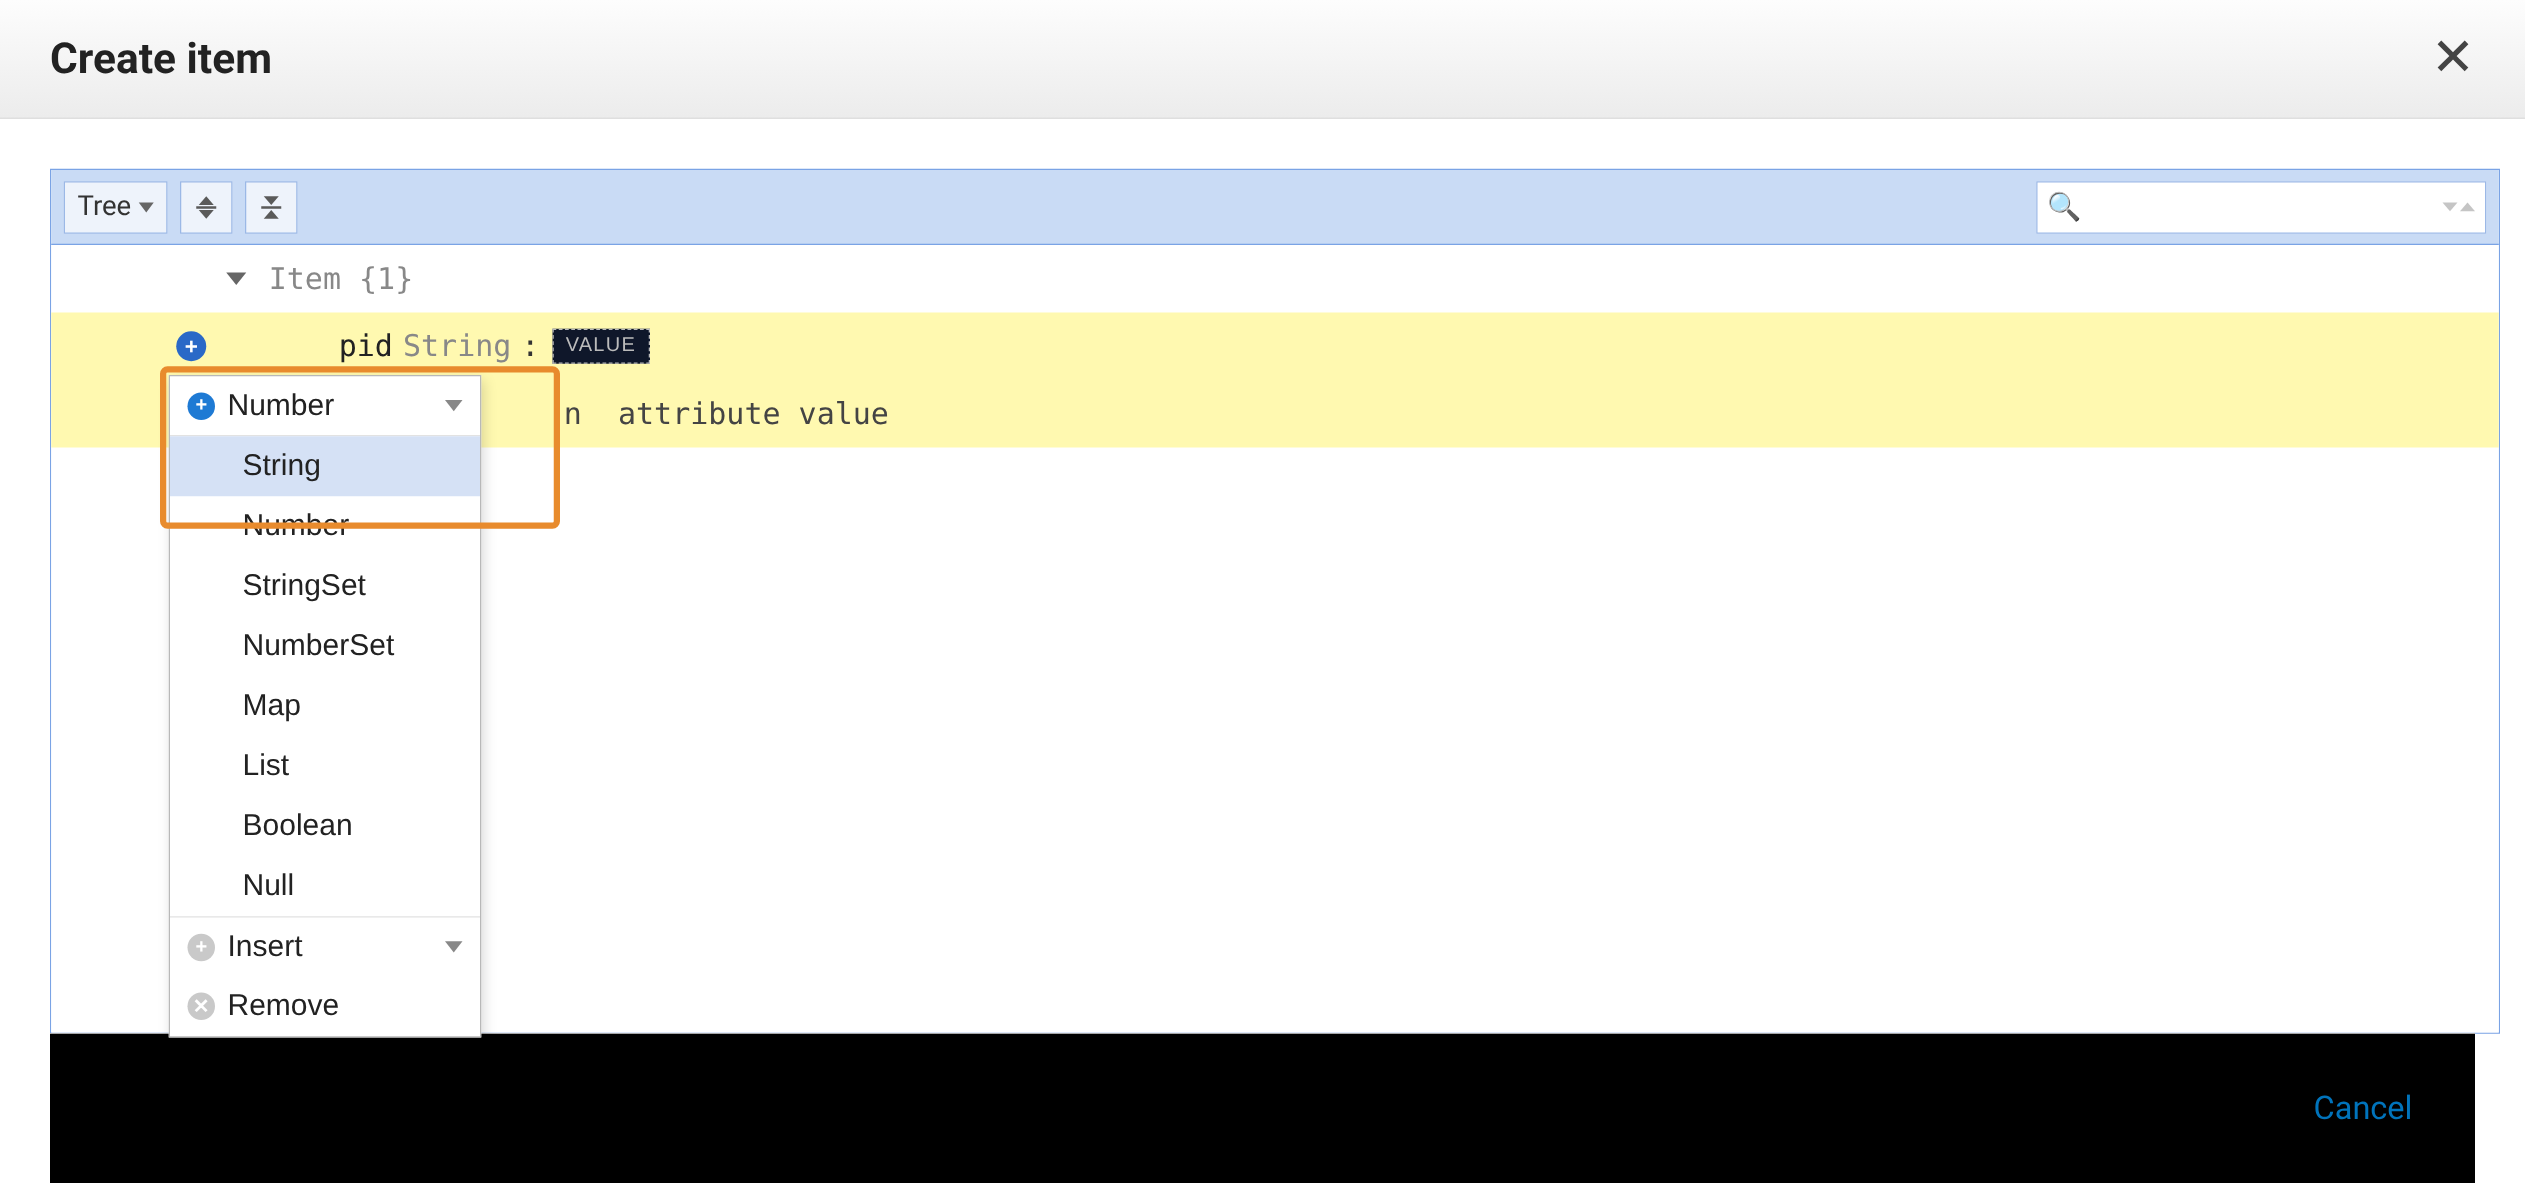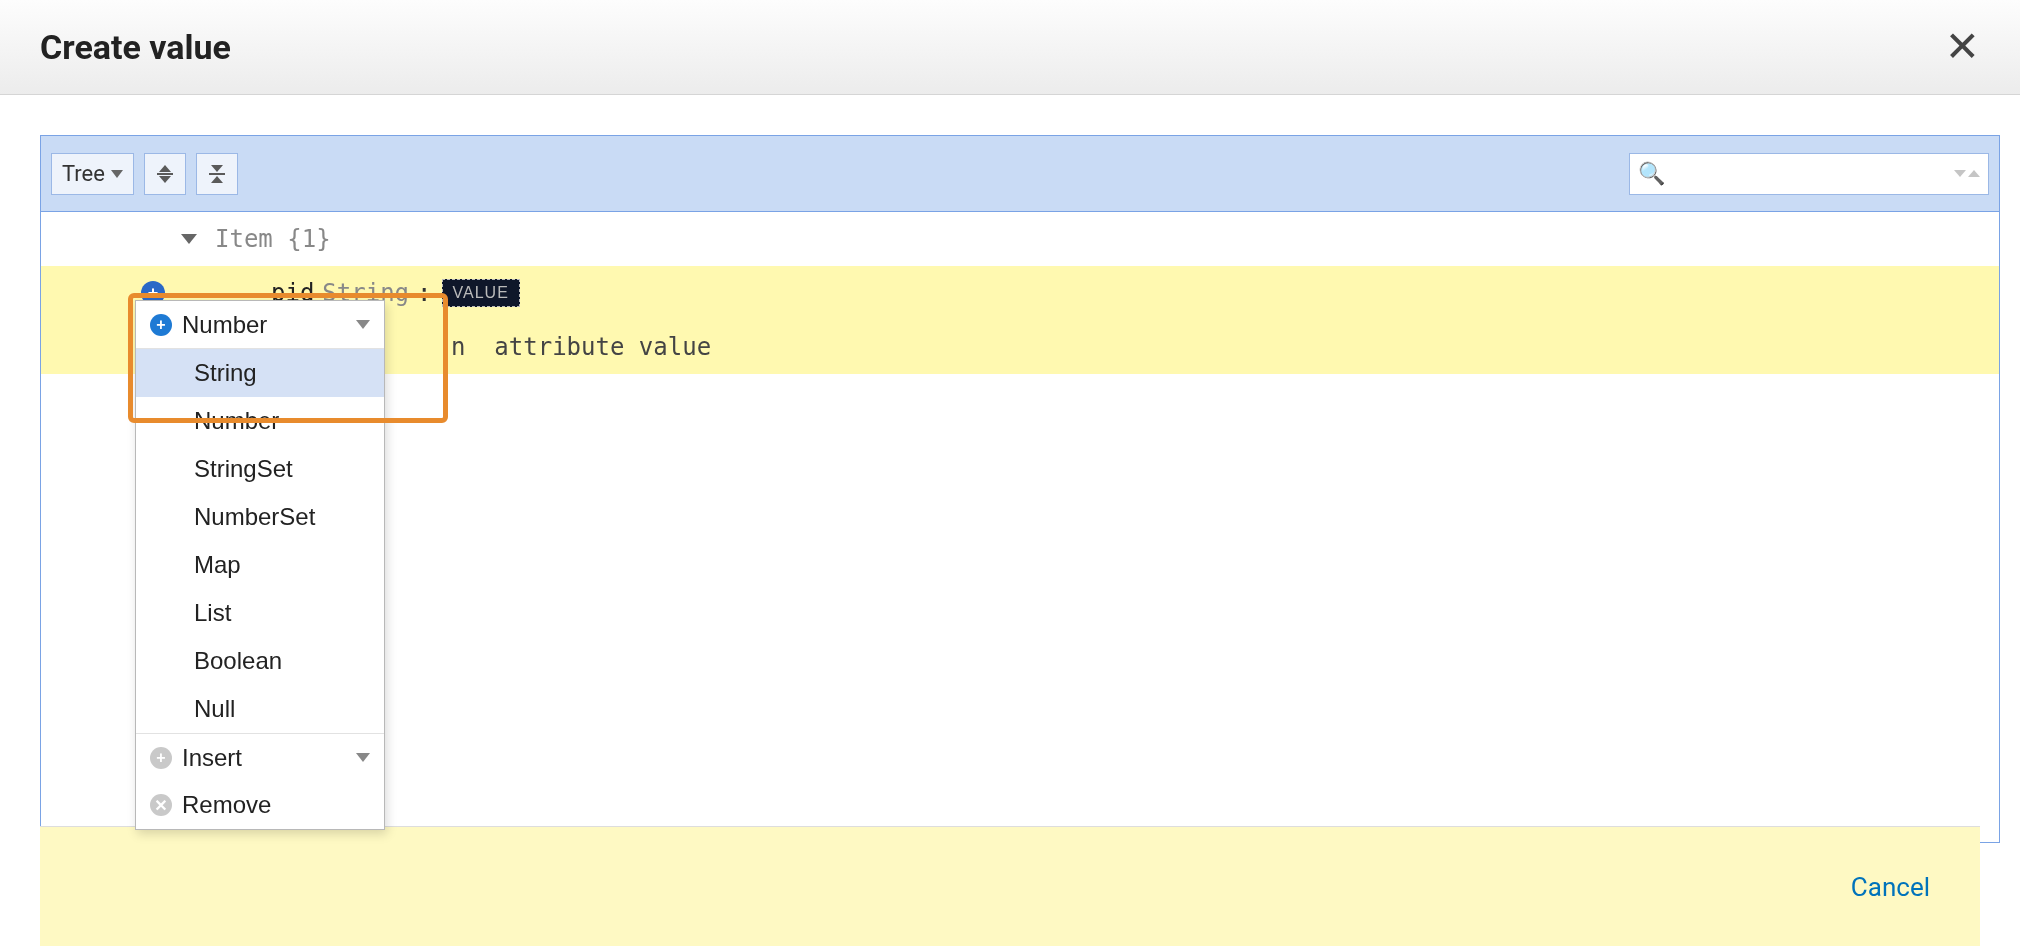--- a/index.html
+++ b/index.html
@@ -32,21 +32,21 @@
     line-height: 1;
   }
   .panel {
     margin: 40px;
     border: 1px solid #7aa3e5;
     width: 1960px;
   }
   .toolbar {
     background: #c9dbf5;
     border-bottom: 1px solid #7aa3e5;
-    height: 76px;
+    height: 60px;
     display: flex;
     align-items: center;
     padding: 0 10px;
     gap: 10px;
   }
   .tool-btn {
     background: #eef3fb;
     border: 1px solid #9bb8e6;
     height: 42px;
     display: inline-flex;
@@ -176,36 +176,36 @@
     pointer-events: none;
   }
   .footer {
     position: fixed;
     bottom: 0; left: 0; right: 0;
     height: 120px;
     border-top: 1px solid #ddd;
     display:flex;align-items:center;justify-content:flex-end;
     padding-right: 50px;
     gap: 40px;
-    background:#fef9c3;
+    background:#000000;
     margin-left:40px; margin-right:40px;
   }
   .cancel-link { color:#0073bb; font-size:26px; cursor:pointer; }
   .save-btn {
     background: linear-gradient(#2d8fe8,#0b6bcf);
     color:#fff; font-size:26px; font-weight:700;
     border:1px solid #0a5bb5; border-radius:5px;
     padding: 14px 34px; cursor:pointer;
   }
 </style>
 </head>
 <body>
 
 <div class="dialog-header">
-  <div class="dialog-title">Create value</div>
+  <div class="dialog-title">Create item</div>
   <div class="close-x">✕</div>
 </div>
 
 <div class="panel">
   <div class="toolbar">
     <div class="tool-btn tree-btn">
       <span>Tree</span>
       <span class="tree-caret"></span>
     </div>
     <div class="tool-btn icon-btn">

